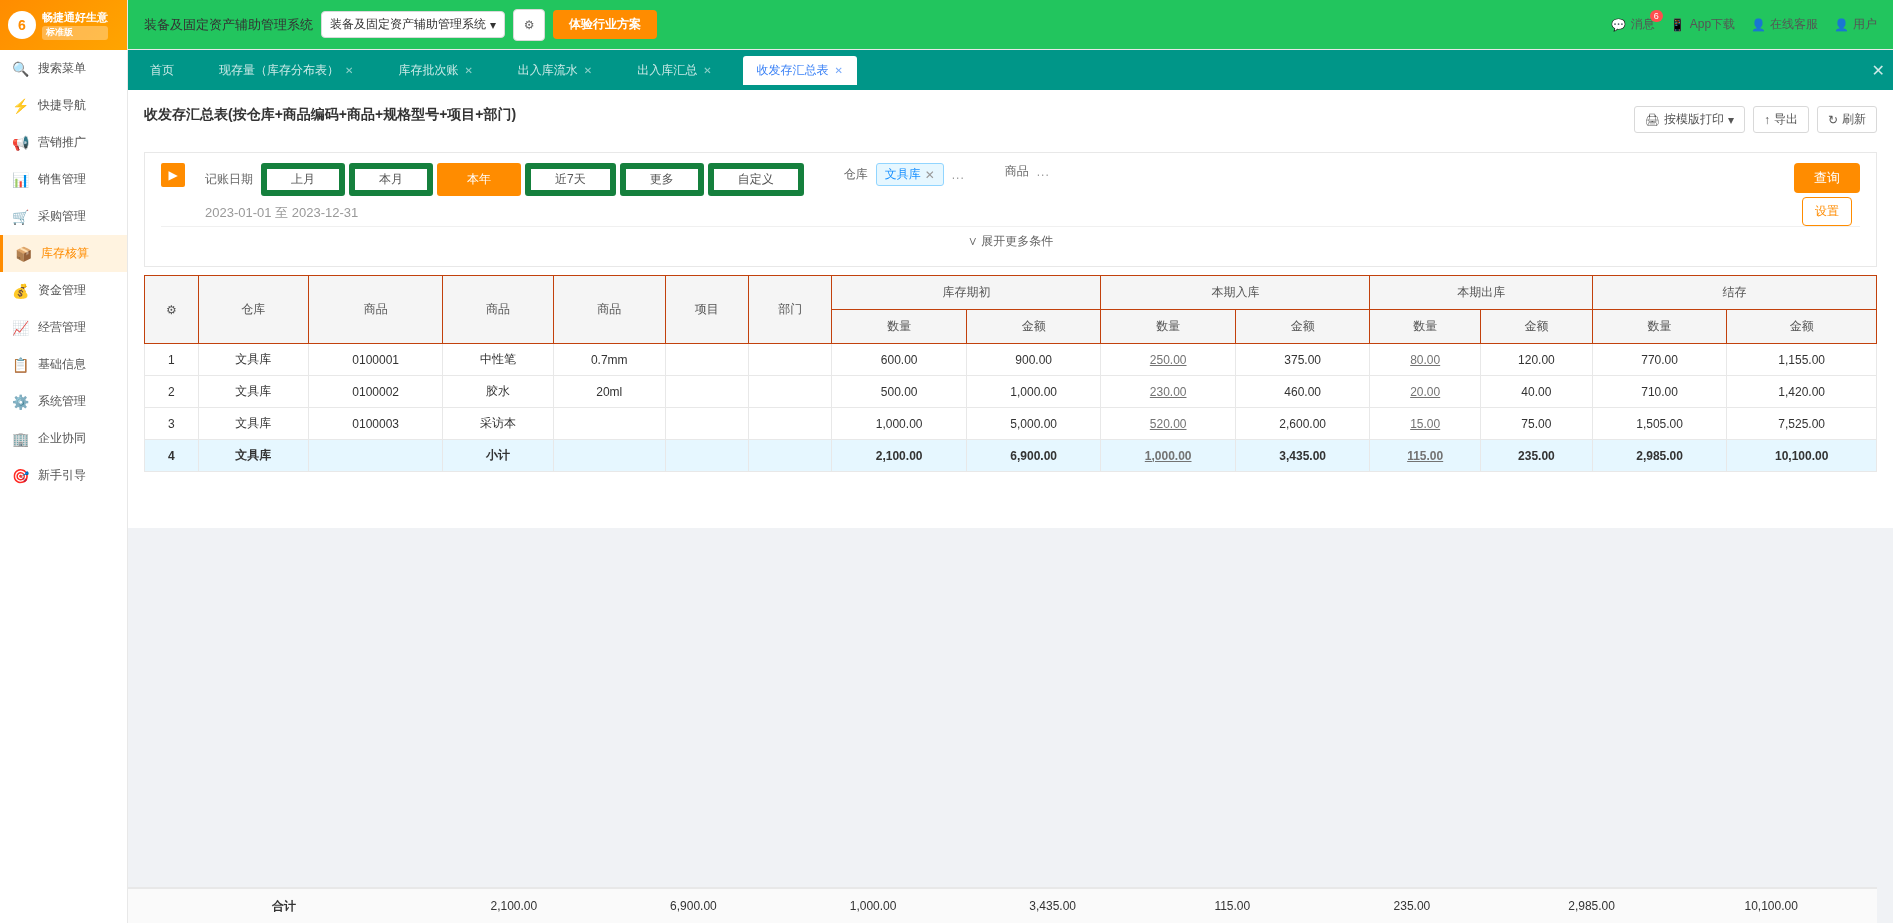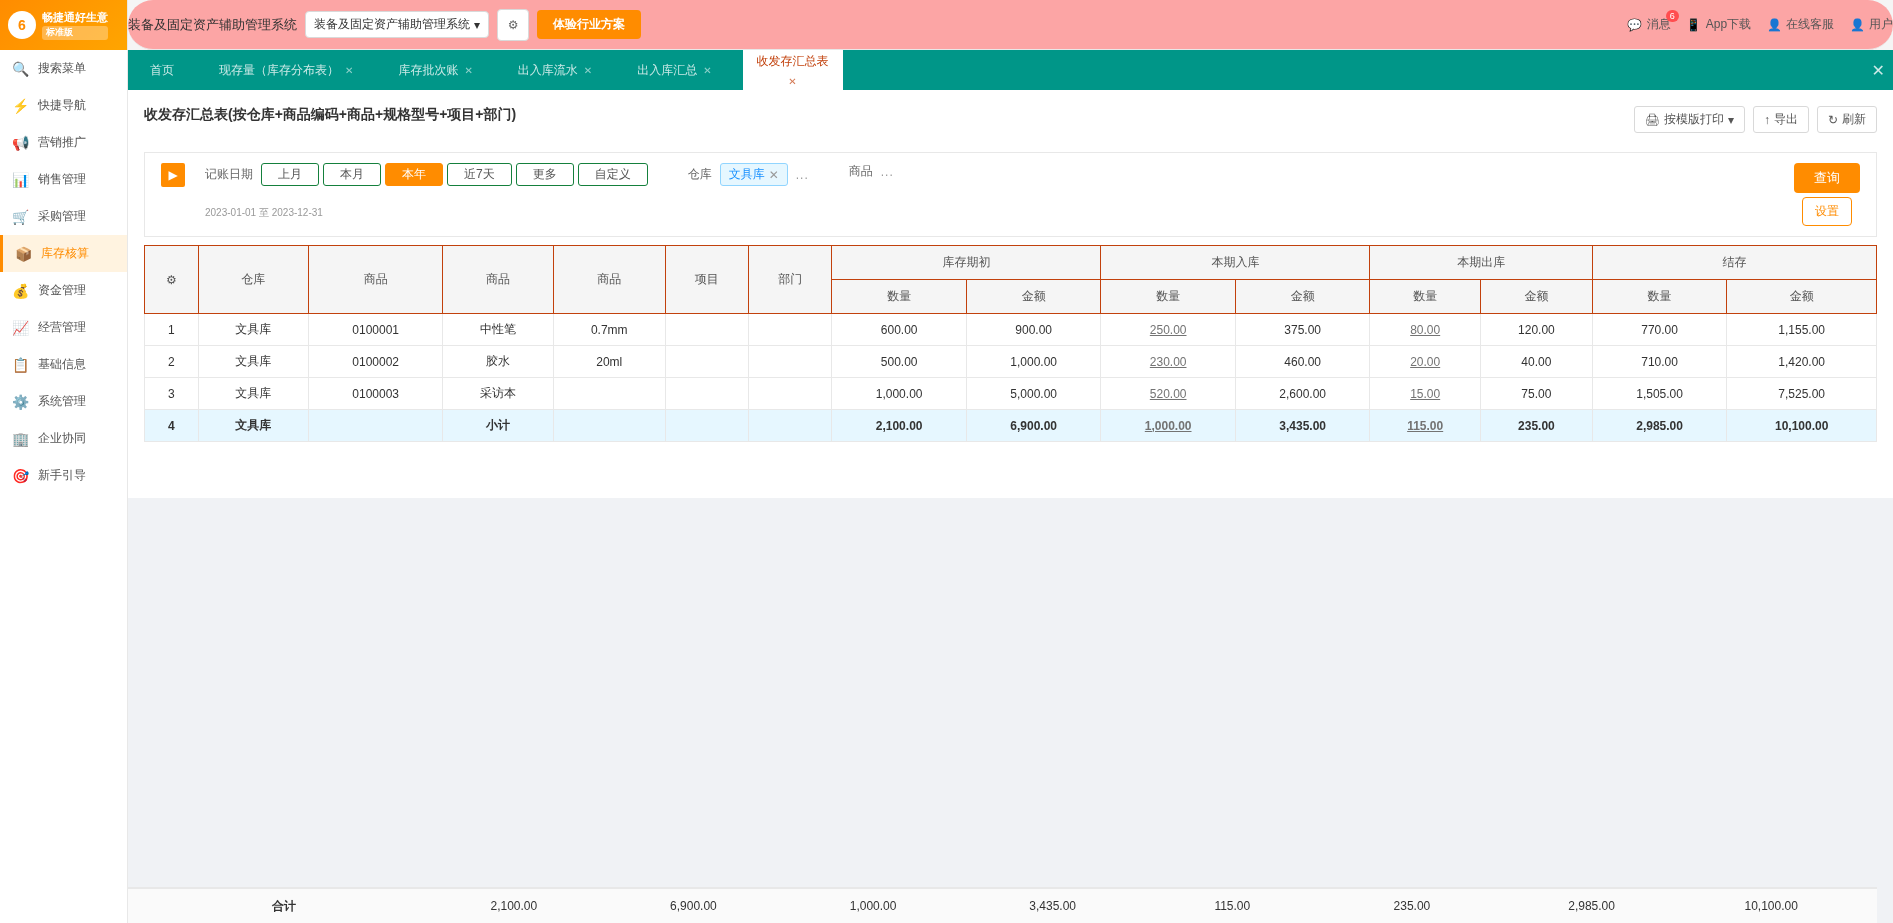--- a/index.html
+++ b/index.html
@@ -26,23 +26,23 @@
     .sidebar-item {
       padding: 10px 12px; display: flex; align-items: center;
       color: #555; cursor: pointer; font-size: 12px;
     }
     .sidebar-item.active { background: #fff3e0; color: #ff8c00; border-left: 3px solid #ff8c00; }
     .sidebar-item-icon { margin-right: 8px; font-size: 14px; width: 18px; text-align: center; }
 
     
     .topbar {
       position: fixed; left: 128px; top: 0; right: 0; height: 50px;
-      background: #fca5a5; border-bottom: 1px solid #e8e8e8;
-      display: flex; align-items: center; padding: 0 0;
-      justify-content: space-between; z-index: 100; border-radius: 25px;
+      background: #22c55e; border-bottom: 1px solid #e8e8e8;
+      display: flex; align-items: center; padding: 0 16px;
+      justify-content: space-between; z-index: 100;
     }
     .topbar-left { display: flex; align-items: center; gap: 8px; }
     .system-title { font-size: 13px; color: #333; font-weight: 500; }
     .topbar-select {
       border: 1px solid #d9d9d9; border-radius: 4px; padding: 4px 8px;
       font-size: 12px; background: #fff; color: #333; cursor: pointer;
       display: flex; align-items: center; gap: 4px;
     }
     .gear-btn {
       width: 32px; height: 32px; border: 1px solid #d9d9d9; border-radius: 4px;
@@ -61,21 +61,21 @@
     .tabbar {
       position: fixed; left: 128px; top: 50px; right: 0; height: 40px;
       background: #009688; display: flex; align-items: center;
       padding: 0 8px; z-index: 99; overflow: hidden;
     }
     .tab {
       padding: 6px 14px; color: rgba(255,255,255,0.8); cursor: pointer;
       font-size: 12px; display: flex; align-items: center; gap: 6px;
       white-space: nowrap; border-radius: 3px 3px 0 0;
     }
-    .tab.active { background: #fff; color: #c2410c; border-radius: 3px 3px 0 0; flex-direction: column; }
+    .tab.active { background: #fff; color: #3b82f6; border-radius: 3px 3px 0 0; }
     .tab-close { font-size: 10px; opacity: 0.7; }
     .tabbar-close { margin-left: auto; color: #fff; cursor: pointer; font-size: 16px; opacity: 0.8; }
 
     
     .main {
       margin-left: 128px; margin-top: 90px;
       background: #f0f2f5; min-height: calc(100vh - 90px);
       padding: 0;
     }
     .page-container {
@@ -84,25 +84,25 @@
     .page-title {
       font-size: 14px; font-weight: bold; color: #333; margin-bottom: 16px;
     }
     .filter-arrow {
       width: 24px; height: 24px; background: #ff8c00; border-radius: 2px;
       display: flex; align-items: center; justify-content: center; color: #fff; cursor: pointer;
     }
     .filter-label { color: #666; font-size: 12px; white-space: nowrap; }
     .date-btns { display: flex; gap: 4px; }
     .date-btn {
-      padding: 2px 16px; border: 1px solid #15803d; border-radius: 3px;
+      padding: 2px 24px; border: 6px solid #15803d; border-radius: 3px;
       background: #fff; color: #555; font-size: 12px; cursor: pointer;
     }
     .date-btn.active { background: #ff8c00; color: #fff; border-color: #ff8c00; }
-    .date-range { font-size: 10px; color: #999; margin-top: 18px; }
+    .date-range { font-size: 13px; color: #999; margin-top: 6px; }
     .warehouse-tag {
       background: #e6f7ff; border: 1px solid #91d5ff; border-radius: 3px;
       padding: 2px 8px; font-size: 12px; color: #1890ff;
       display: flex; align-items: center; gap: 4px;
     }
     .tag-close { cursor: pointer; color: #999; }
     .more-dots { color: #999; cursor: pointer; letter-spacing: 1px; }
 
     .query-btn {
       background: #ff8c00; color: #fff; border: none; border-radius: 4px;
@@ -338,20 +338,24 @@
           <span class="filter-label">商品</span>
           <span class="more-dots">...</span>
         </div>
 
         <div style="margin-left:auto; display:flex; flex-direction:column; align-items:center;">
           <button class="query-btn">查询</button>
           <button class="settings-btn">设置</button>
         </div>
       </div>
 
+      <div class="expand-more">
+        <span>∨</span>
+        <span>展开更多条件</span>
+      </div>
     </div>
 
     <div style="overflow-x:auto; padding-bottom:40px;">
       <table class="data-table">
         <thead>
           <tr>
             <th rowspan="2">⚙</th>
             <th rowspan="2">仓库</th>
             <th rowspan="2">商品</th>
             <th rowspan="2">商品</th>

